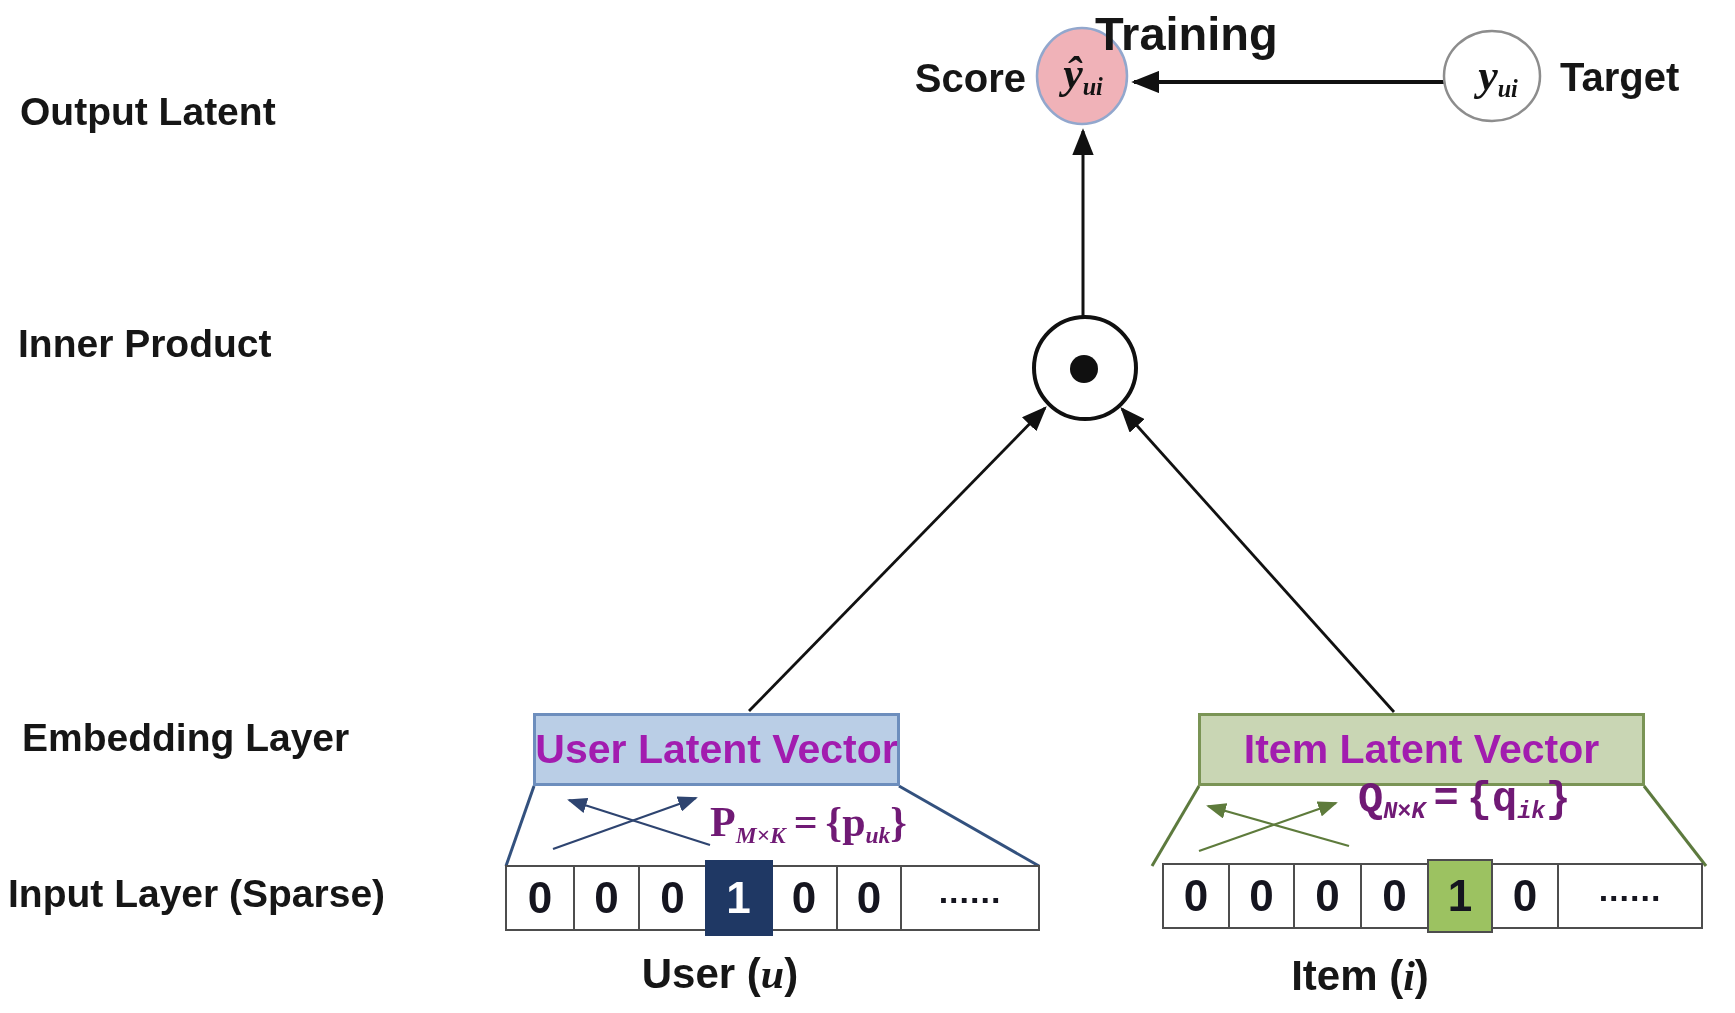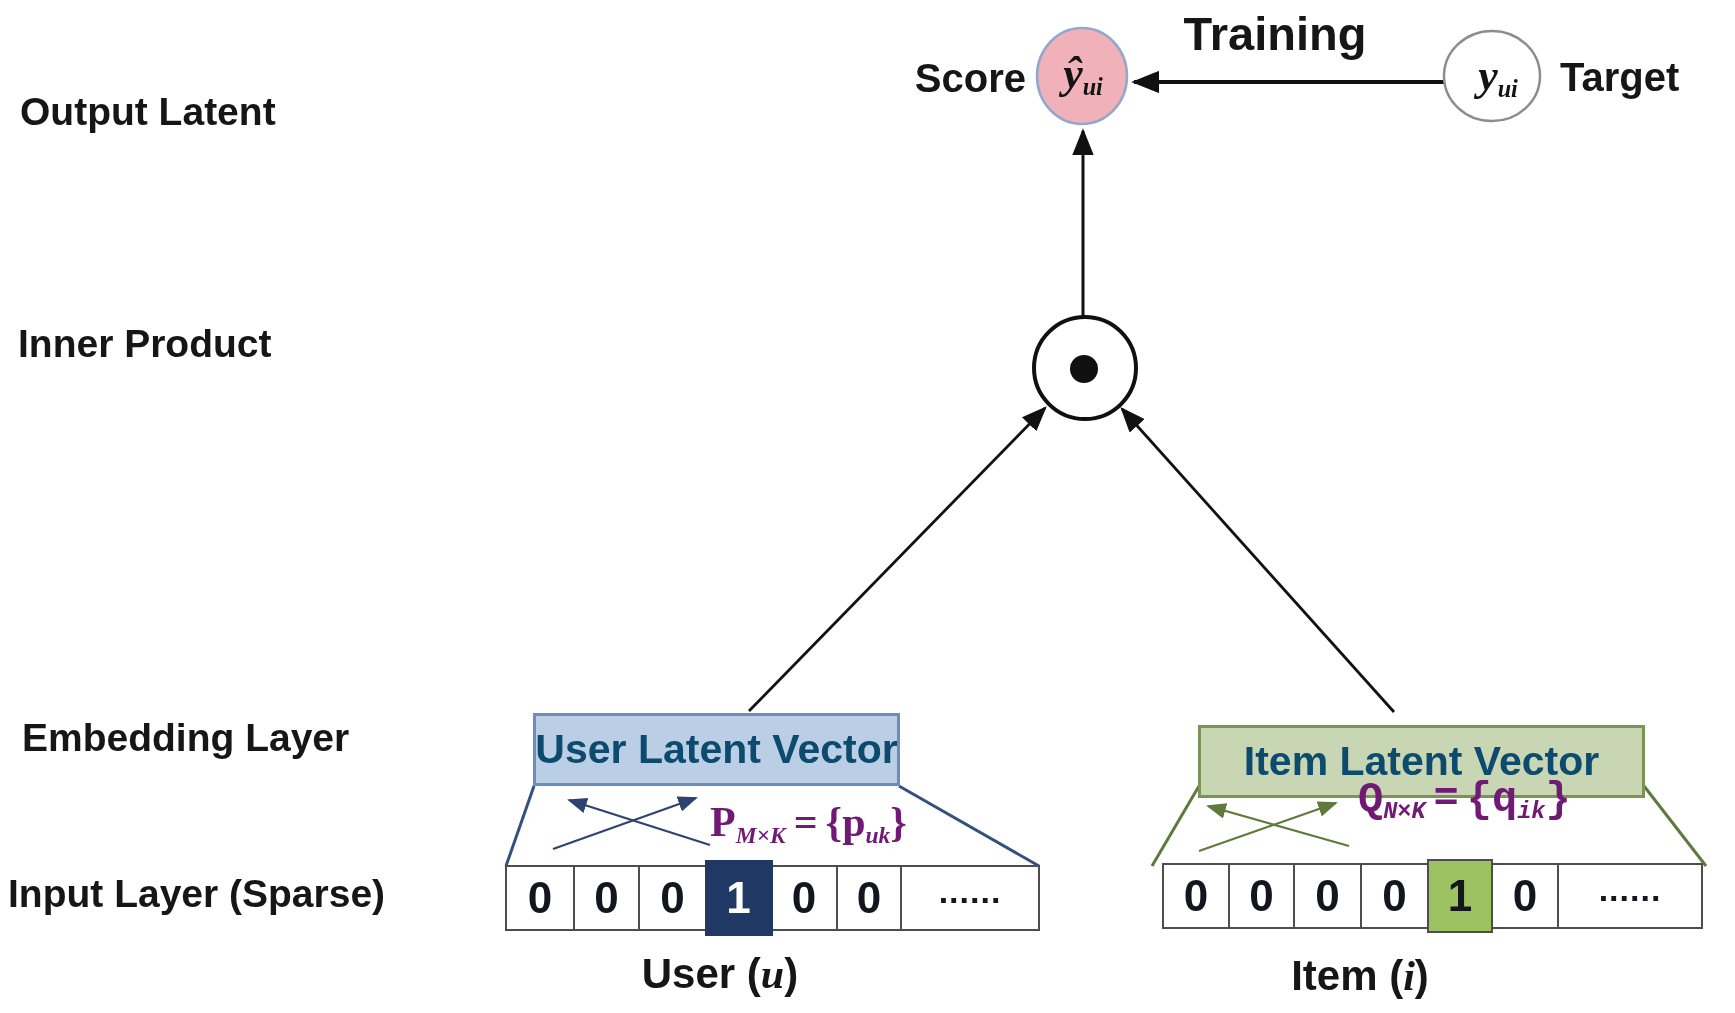--- a/index.html
+++ b/index.html
@@ -5,35 +5,35 @@
   html,body { margin:0; padding:0; background:#ffffff; }
   #canvas {
     position:relative; width:1735px; height:1013px; background:#ffffff;
     font-family:"Liberation Sans", sans-serif; overflow:hidden;
   }
   #arrow-layer { position:absolute; left:0; top:0; width:1735px; height:1013px; }
 
   .lbl { position:absolute; font-weight:bold; color:#161616; white-space:nowrap; }
   .layer-lbl { font-size:39px; }
   .top-lbl  { font-size:40px; }
-  .training-lbl { font-size:47px; text-align:center; }
+  .training-lbl { font-size:47px; }
 
   .circle-text {
     position:absolute; text-align:center; white-space:nowrap;
     font-family:"Liberation Serif", serif; font-weight:bold; font-style:italic;
     font-size:44px; color:#131313;
   }
   .circle-text .sub { font-size:0.55em; vertical-align:-0.3em; }
 
   .embed-box {
     position:absolute; box-sizing:border-box; display:flex; align-items:center; justify-content:center;
-    font-weight:bold; font-size:41px; color:#0c4a6e; white-space:nowrap;
+    font-weight:bold; font-size:41px; color:#a21caf; white-space:nowrap;
   }
   #user-box { left:533px; top:713px; width:367px; height:73px; background:#bacee6; border:3px solid #6d8ebd; }
-  #item-box { left:1198px; top:713px; width:447px; height:73px; background:#c9d6b4; border:3px solid #7a9455;margin-top:12px; }
+  #item-box { left:1198px; top:713px; width:447px; height:73px; background:#c9d6b4; border:3px solid #7a9455; }
 
   .math {
     position:absolute; font-family:"Liberation Serif", serif; font-weight:bold;
     font-size:42px; color:#701a75; white-space:nowrap;
   }
   .math .sub { font-size:0.56em; font-style:italic; vertical-align:-0.28em; }
   .math .eq { padding:0 8px; }
 
   .vec-row { position:absolute; display:flex; align-items:flex-start; }
   .cell {

